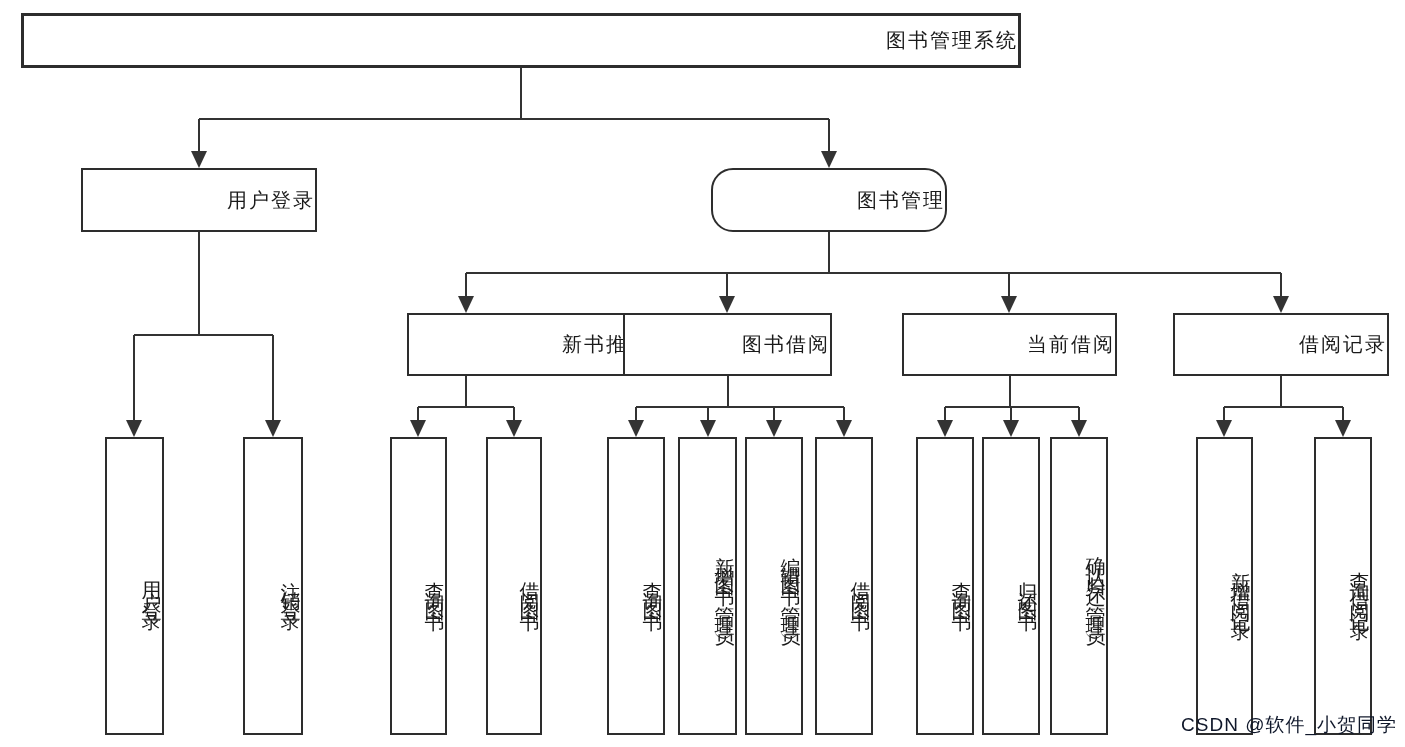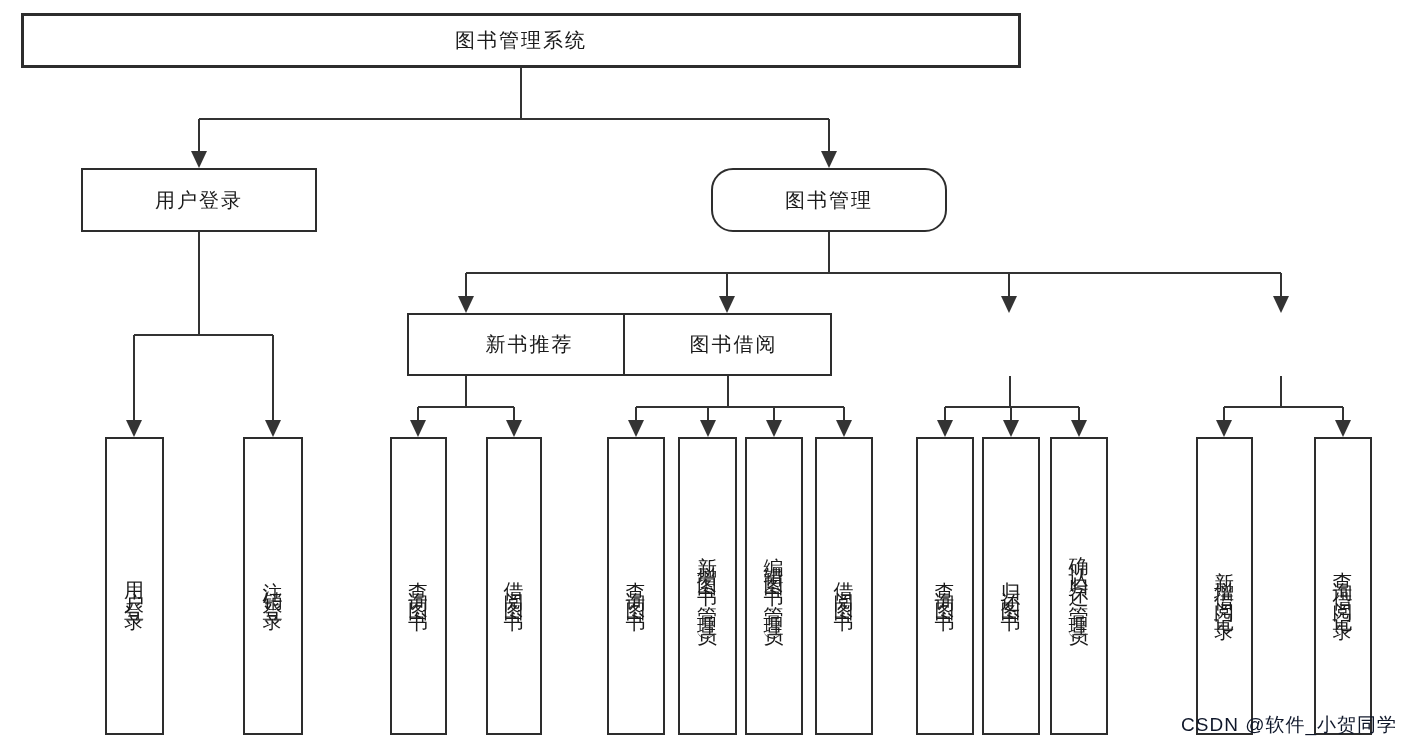--- a/index.html
+++ b/index.html
@@ -12,21 +12,21 @@
   }
   #connector-layer{
     position:absolute;left:0;top:0;width:1405px;height:747px;
     pointer-events:none;
   }
   .node{
     position:absolute;
     background:#ffffff;
     border:2px solid #2d2d2d;
     box-sizing:border-box;
-    display:flex;align-items:center;justify-content:center;
+    display:flex;align-items:center;justify-content:flex-end;
     color:#1a1a1a;
     z-index:2;
   }
   .hlabel{font-size:20px;letter-spacing:2px;white-space:nowrap;}
   .root{left:21px;top:13px;width:1000px;height:55px;border-width:3px;}
   .l1{height:64px;top:168px;width:236px;}
   #l1-user{left:81px;}
   #l1-book{left:711px;border-radius:22px;}
   .l2{top:313px;height:63px;}
   #l2-new{left:362px;width:245px;margin-left:45px;}
@@ -119,20 +119,26 @@
   <div class="node l1" id="l1-book">
     <span class="hlabel">图书管理</span>
   </div>
 
   <div class="node l2" id="l2-new">
     <span class="hlabel">新书推荐</span>
   </div>
   <div class="node l2" id="l2-borrow">
     <span class="hlabel">图书借阅</span>
   </div>
+  <div class="node l2" id="l2-current">
+    <span class="hlabel">当前借阅</span>
+  </div>
+  <div class="node l2" id="l2-records">
+    <span class="hlabel">借阅记录</span>
+  </div>
 
   <div class="node leaf" id="g1a">
     <span class="vtext">用户登录</span>
   </div>
   <div class="node leaf" id="g1b">
     <span class="vtext">注销登录</span>
   </div>
 
   <div class="node leaf" id="g2a">
     <span class="vtext">查询图书</span>

